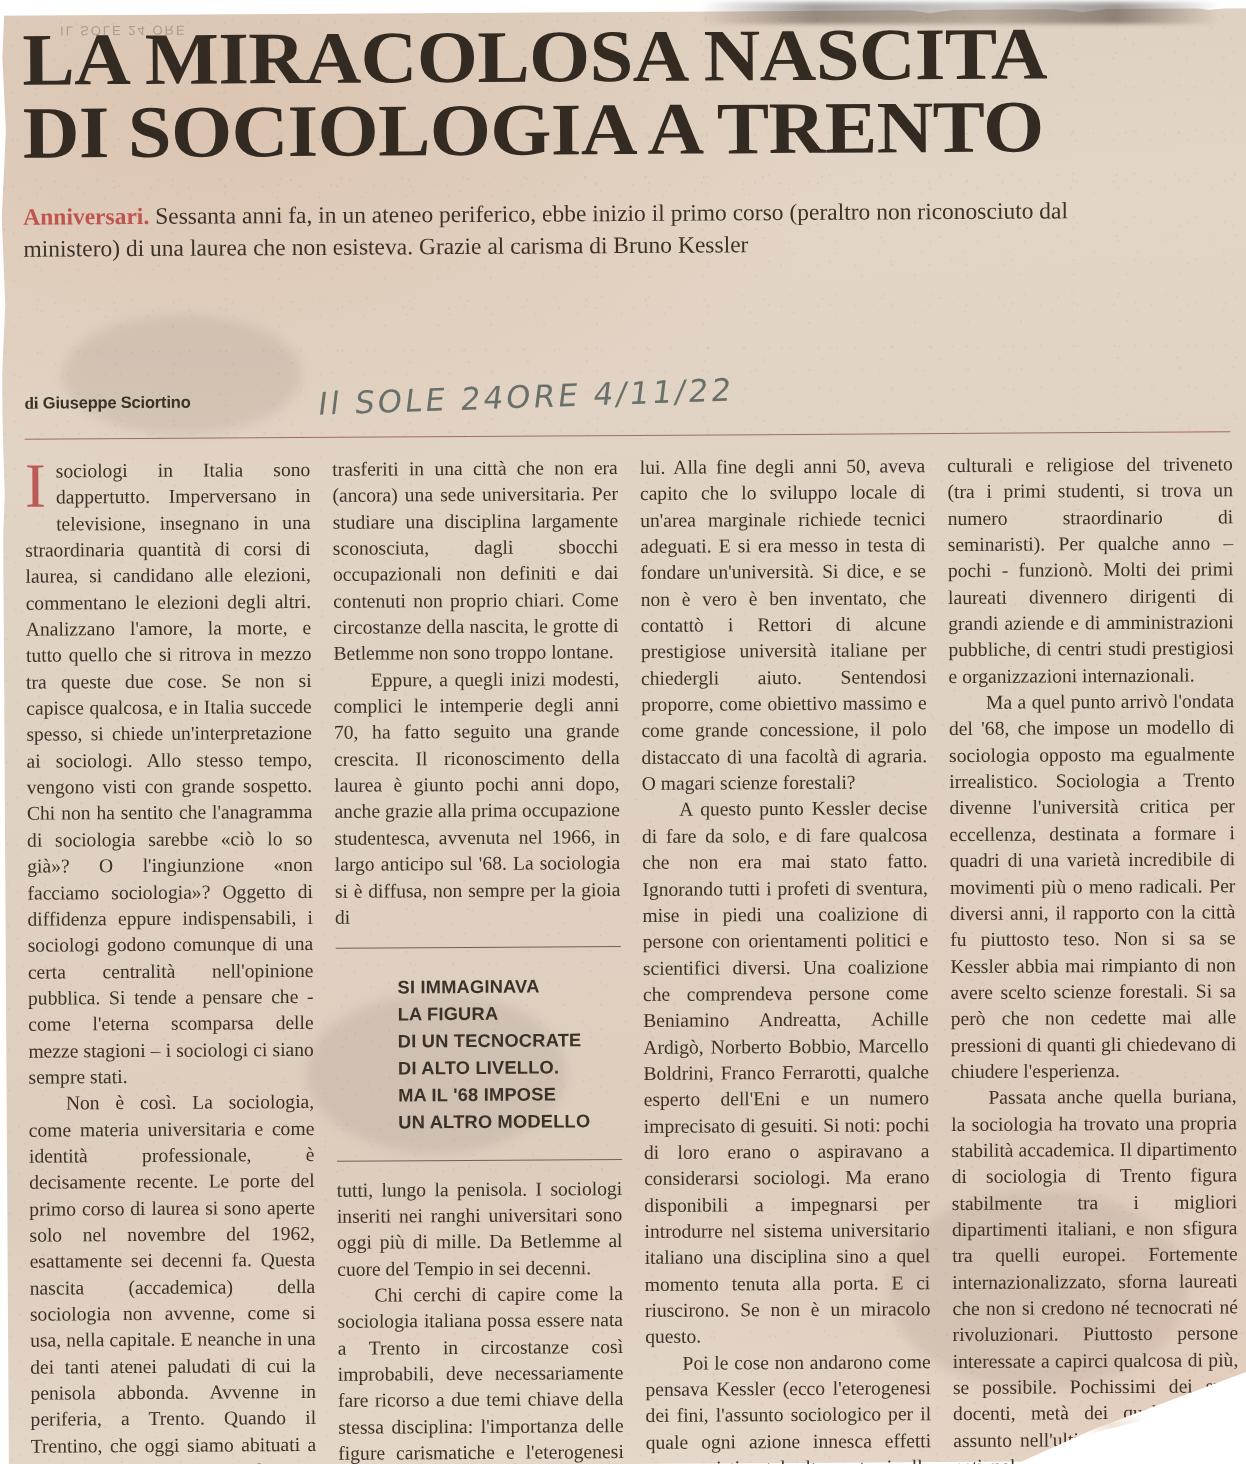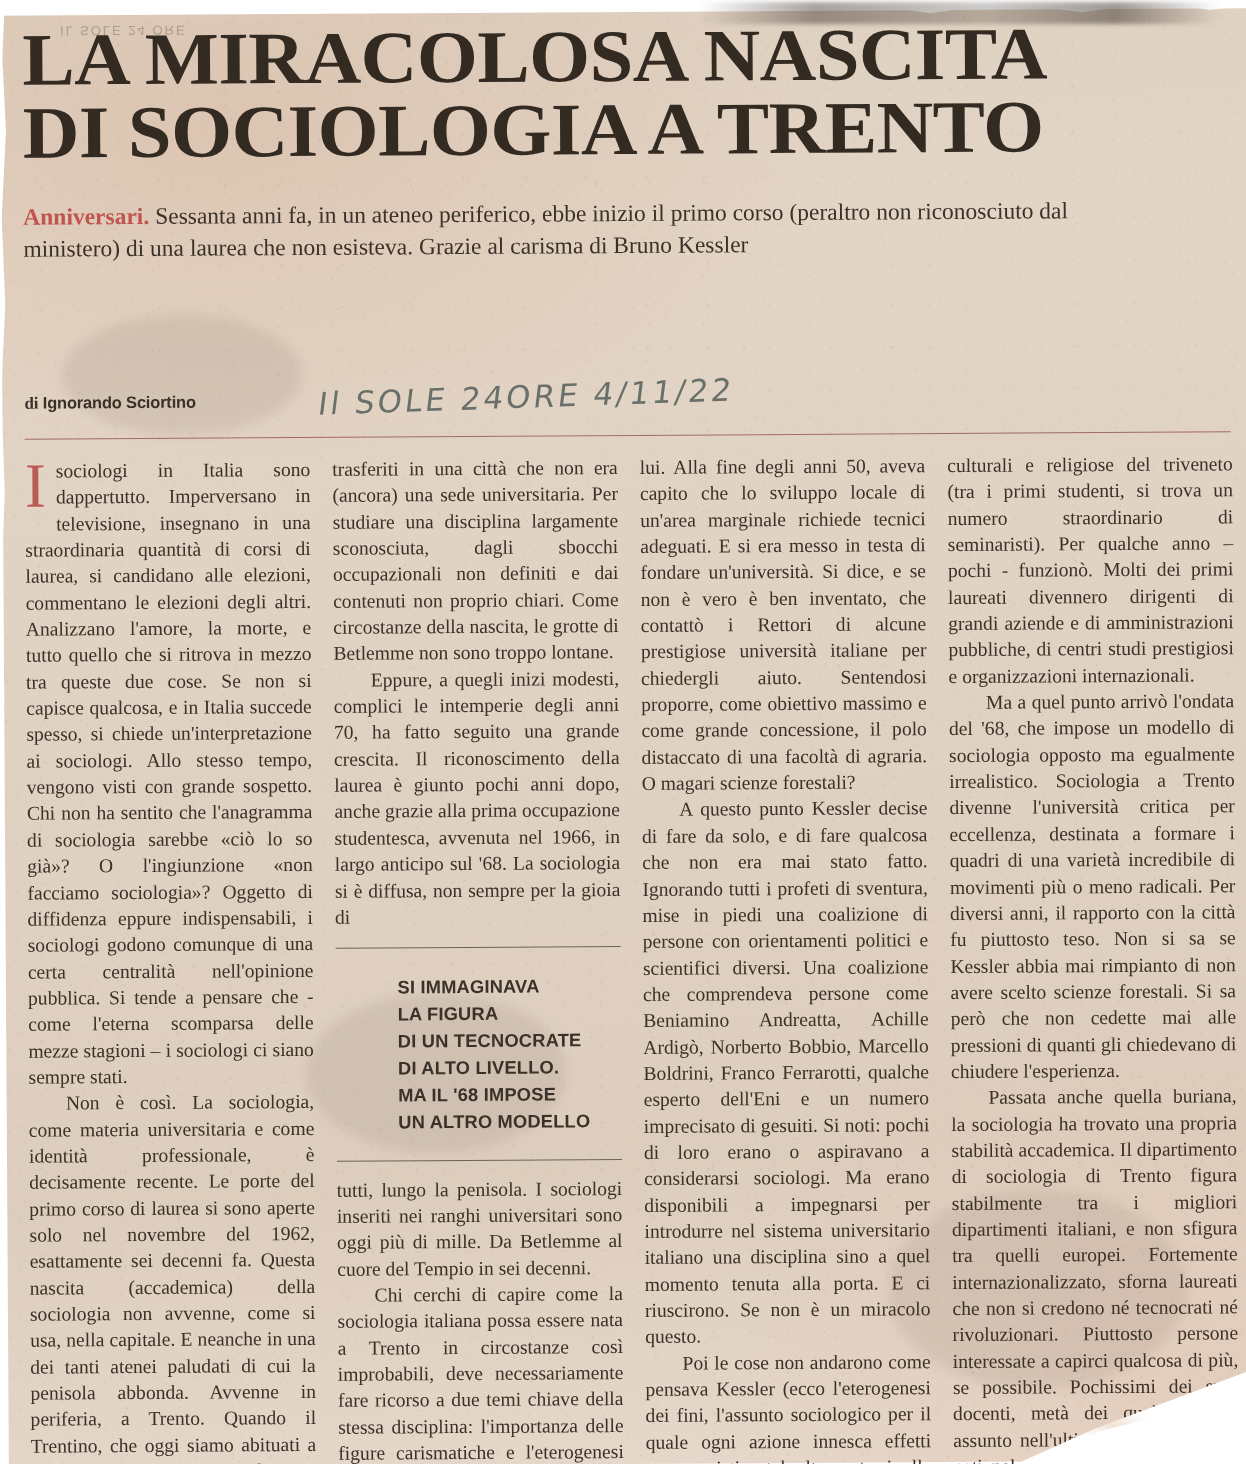--- a/index.html
+++ b/index.html
@@ -235,21 +235,21 @@
       <span>LA MIRACOLOSA NASCITA</span><br>
       <span>DI SOCIOLOGIA A TRENTO</span>
     </h1>
 
     <div class="standfirst">
       <span class="kicker">Anniversari.</span><span> Sessanta anni fa, in un ateneo periferico, ebbe inizio il primo corso (peraltro non riconosciuto dal ministero) di una laurea che non esisteva. Grazie al carisma di Bruno Kessler</span>
     </div>
 
     <div class="byline">
       <span class="di">di</span>
-      <span class="who">Ignorando Sciortino</span>
+      <span class="who">Giuseppe Sciortino</span>
     </div>
 
     <div class="handwriting">Il SOLE 24ORE   4/11/22</div>
 
     <div class="rule-top"></div>
 
     <div class="columns">
 
       <div class="col">
         <p class="first"><span class="dropcap">I</span><span>sociologi in Italia sono dappertutto. Imperversano in televisione, insegnano in una straordinaria quantità di corsi di laurea, si candidano alle elezioni, commentano le elezioni degli altri. Analizzano l'amore, la morte, e tutto quello che si ritrova in mezzo tra queste due cose. Se non si capisce qualcosa, e in Italia succede spesso, si chiede un'interpretazione ai sociologi. Allo stesso tempo, vengono visti con grande sospetto. Chi non ha sentito che l'anagramma di sociologia sarebbe «ciò lo so già»? O l'ingiunzione «non facciamo sociologia»? Oggetto di diffidenza eppure indispensabili, i sociologi godono comunque di una certa centralità nell'opinione pubblica. Si tende a pensare che - come l'eterna scomparsa delle mezze stagioni – i sociologi ci siano sempre stati.</span></p>

